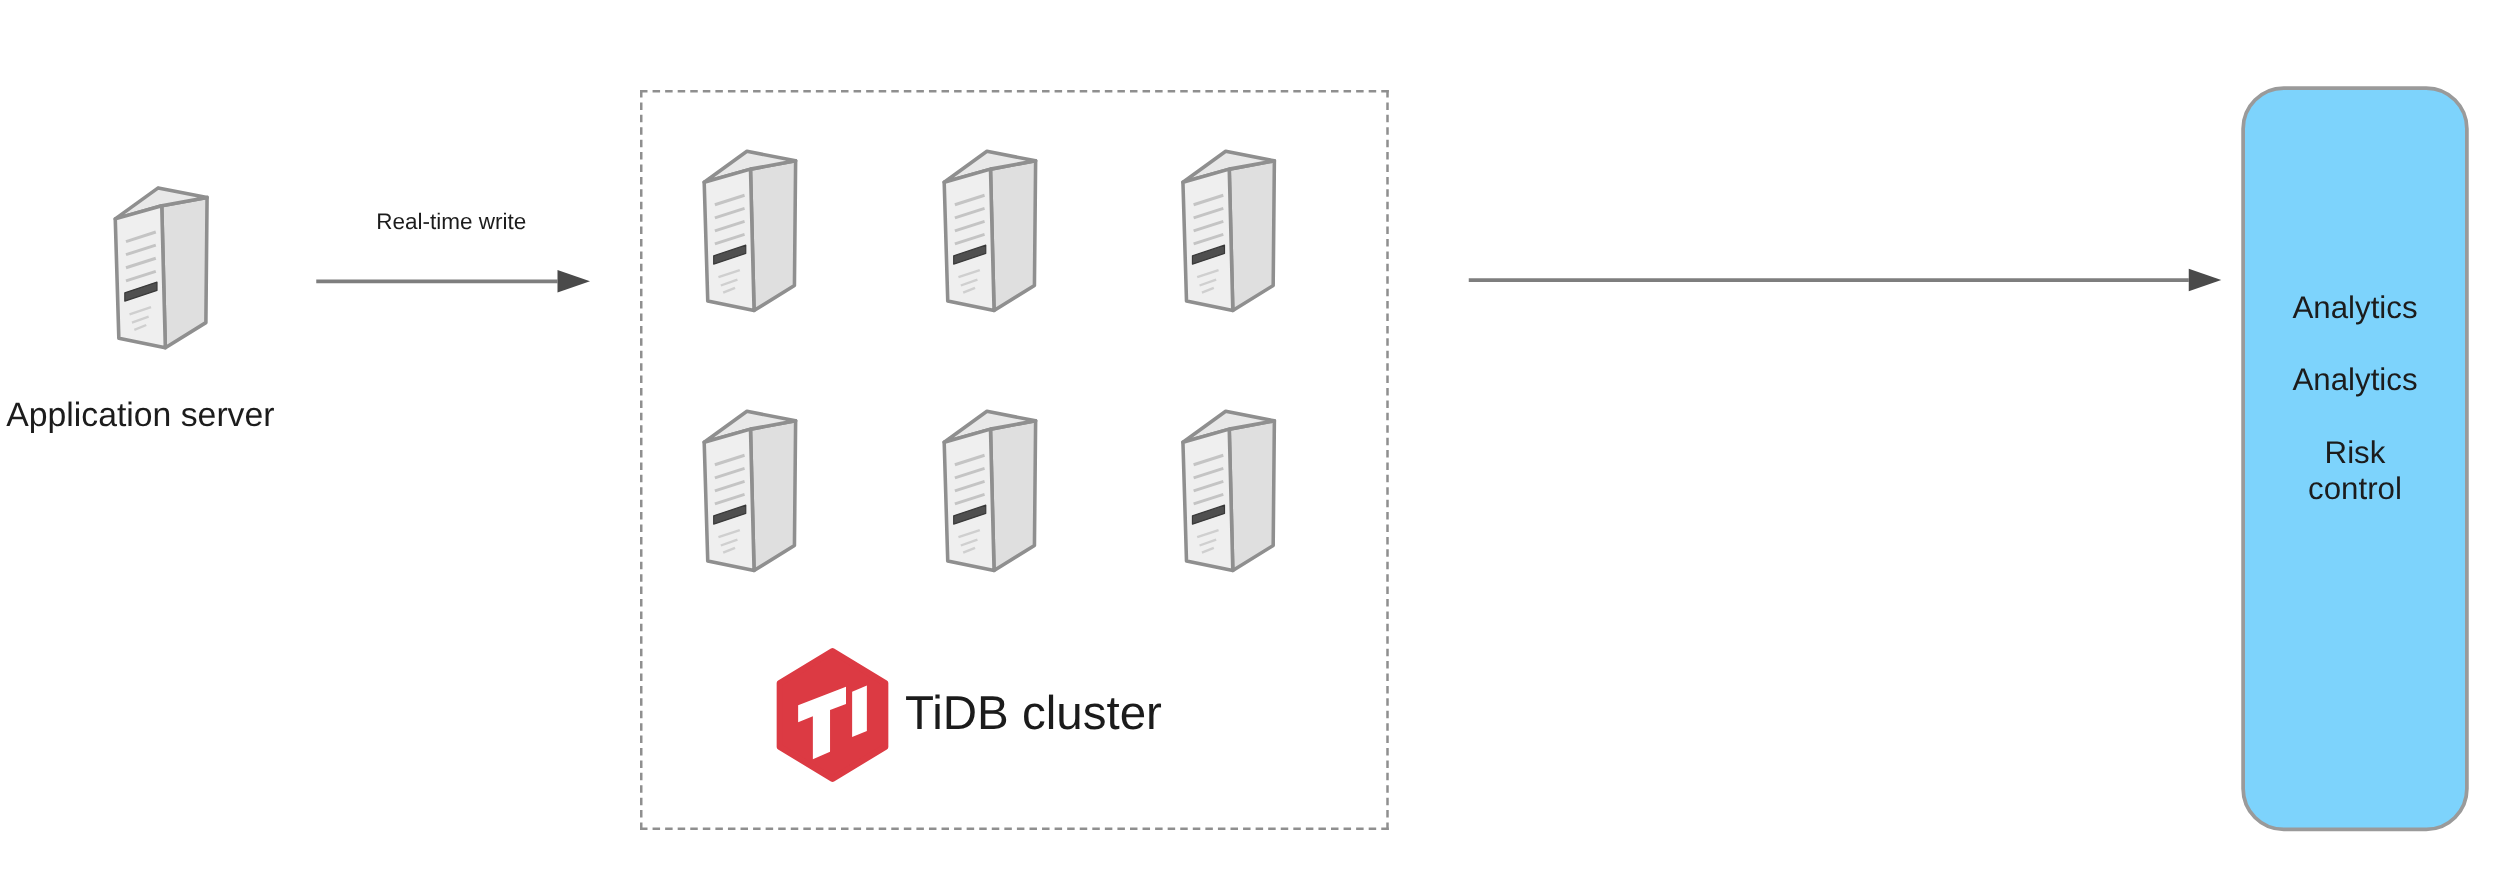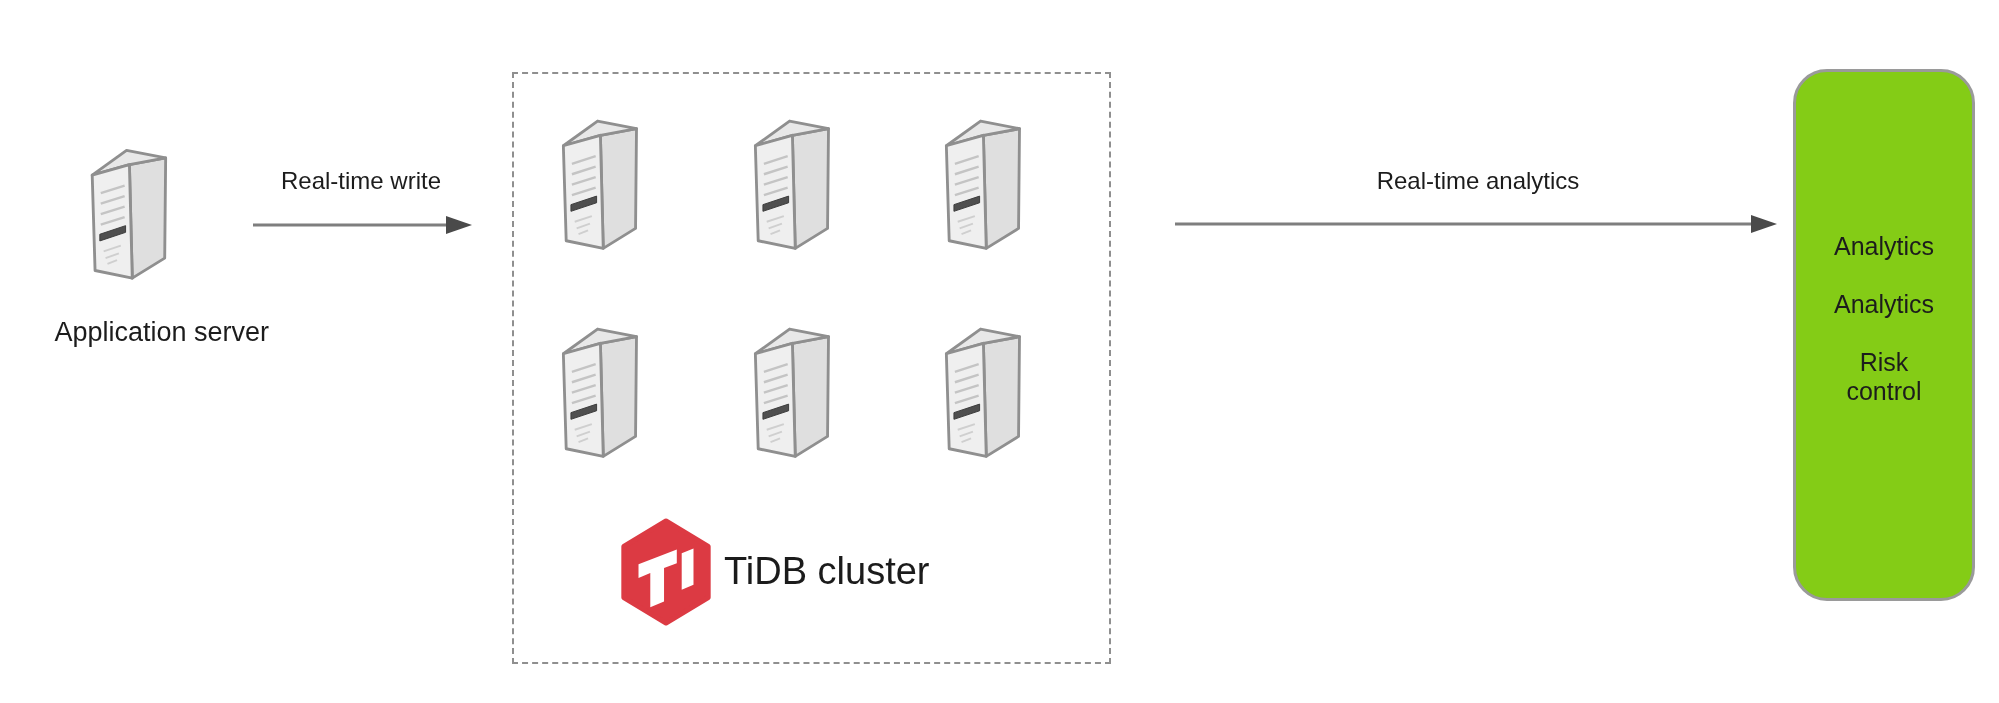--- a/index.html
+++ b/index.html
@@ -11,27 +11,27 @@
     font-family: "Liberation Sans", "DejaVu Sans", sans-serif;
     color: #1c1c1c;
     overflow: hidden;
   }
   .abs { position: absolute; }
 
   
   .edge-label {
     position: absolute;
     text-align: center;
-    font-size: 24px;
+    font-size: 18px;
     color: #1c1c1c;
     white-space: nowrap;
   }
   .node-label {
     position: absolute;
-    text-align: right;
+    text-align: left;
     font-size: 27px;
     color: #1c1c1c;
     white-space: nowrap;
   }
 
   
   .cluster-box {
     position: absolute;
     left: 512px; top: 72px;
     width: 599px; height: 592px;
@@ -52,22 +52,22 @@
     font-size: 38px;
     line-height: 44px;
     color: #1b1b1b;
     white-space: nowrap;
   }
 
   
   .use-case-panel {
     position: absolute;
     left: 1793px; top: 69px;
-    width: 182px; height: 532px;
-    background: #84cc16;
+    width: 182px; height: 596px;
+    background: #7dd3fc;
     border: 3px solid #9a9a9a;
     border-radius: 34px;
     box-sizing: border-box;
   }
   .panel-items {
     position: absolute;
     left: 0; right: 0; top: 160px;
     text-align: center;
   }
   .panel-item {
@@ -156,21 +156,20 @@
     </div>
   </div>
 
   <div class="cluster-caption-logo">
     <svg viewBox="0 0 100 110">
         <use href="#tidb-logo"></use>
       </svg>
   </div>
   <div class="cluster-title">TiDB cluster</div>
 
-  <div class="edge-label" style="left:1348px; top:167px; width:260px;">Real-time analytics</div>
   <svg class="arrow-svg" style="left:1173px; top:206px;" width="612" height="36">
     <line x1="2" y1="18" x2="578" y2="18" stroke="#7e7e7e" stroke-width="3"></line>
     <polygon points="578,9 604,18 578,27" fill="#4a4a4a"></polygon>
   </svg>
 
   <div class="use-case-panel">
     <div class="panel-items">
       <div class="panel-item">Analytics</div>
       <div class="panel-item">Analytics</div>
       <div class="panel-item wrap">Risk control</div>

